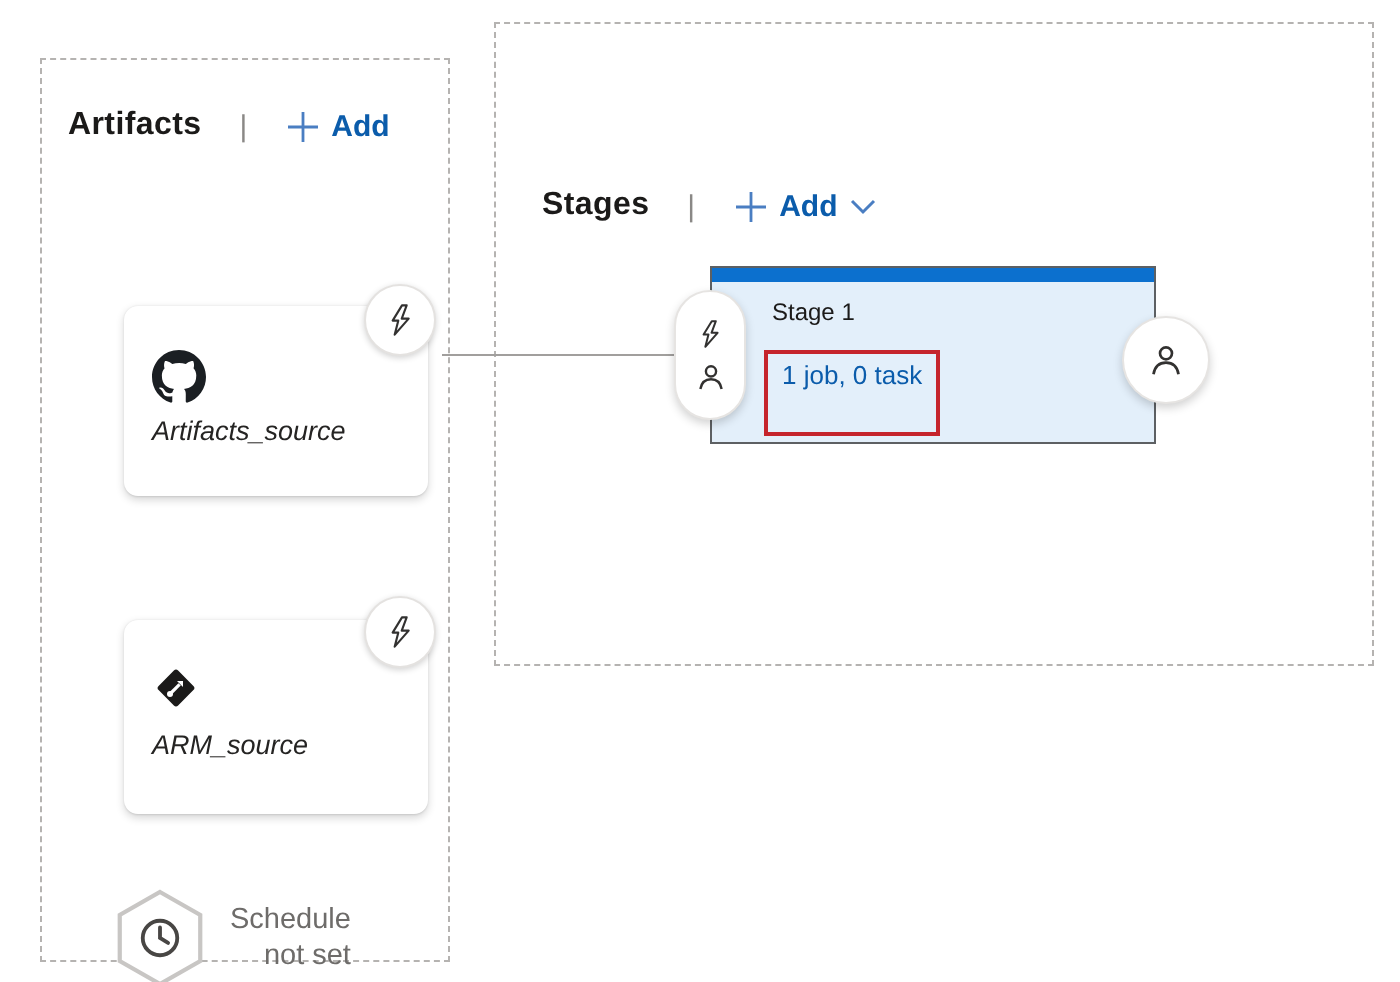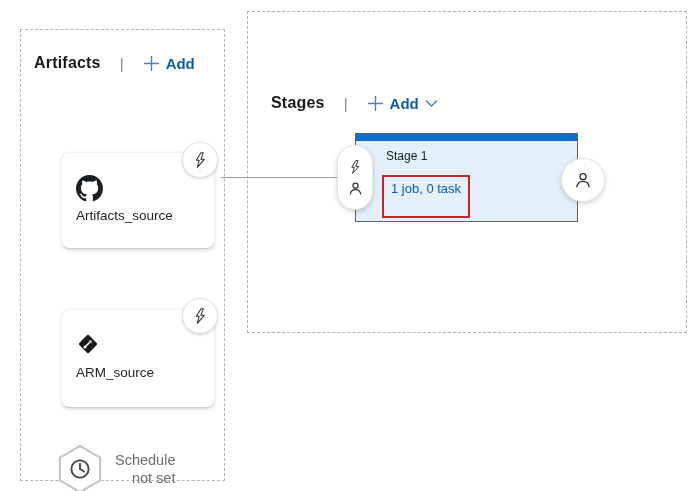--- a/index.html
+++ b/index.html
@@ -18,21 +18,21 @@
   .hdr-sep { color:#8a8886; font-size:15px; font-weight:300; }
   .add-btn { display:flex; align-items:center; gap:6px; background:none; border:none;
              cursor:pointer; padding:0; }
   .add-label { font-size:15px; font-weight:700; color:#0b5cab; }
 
   .artifact-card { position:absolute; width:152px; background:#fff; border-radius:7px;
     box-shadow:0 1.6px 4px rgba(0,0,0,.16), 0 0.3px 1px rgba(0,0,0,.10); cursor:pointer; }
   .card-1 { left:41px; top:123px; height:95px; }
   .card-2 { left:41px; top:280px; height:97px; }
   .card-icon { position:absolute; left:14px; top:22px; }
-  .card-label { position:absolute; left:14px; top:55px; font-size:13.5px; color:#252423; }
+  .card-label { position:absolute; left:14px; top:55px; font-size:13.5px; color:#252423;font-style:italic; }
 
   .badge { position:absolute; width:36px; height:36px; border-radius:50%; background:#fff;
     border:1px solid #e4e2e0; box-shadow:0 1px 3px rgba(0,0,0,.18);
     display:flex; align-items:center; justify-content:center; cursor:pointer; z-index:3; }
   .badge-1 { left:161px; top:112px; }
   .badge-2 { left:161px; top:268px; }
 
   .schedule { position:absolute; left:36px; top:414px; display:flex; align-items:center;
     gap:12px; cursor:pointer; }
   .schedule-text { font-size:14.5px; line-height:18px; color:#6e6c6a;text-align:right; }

